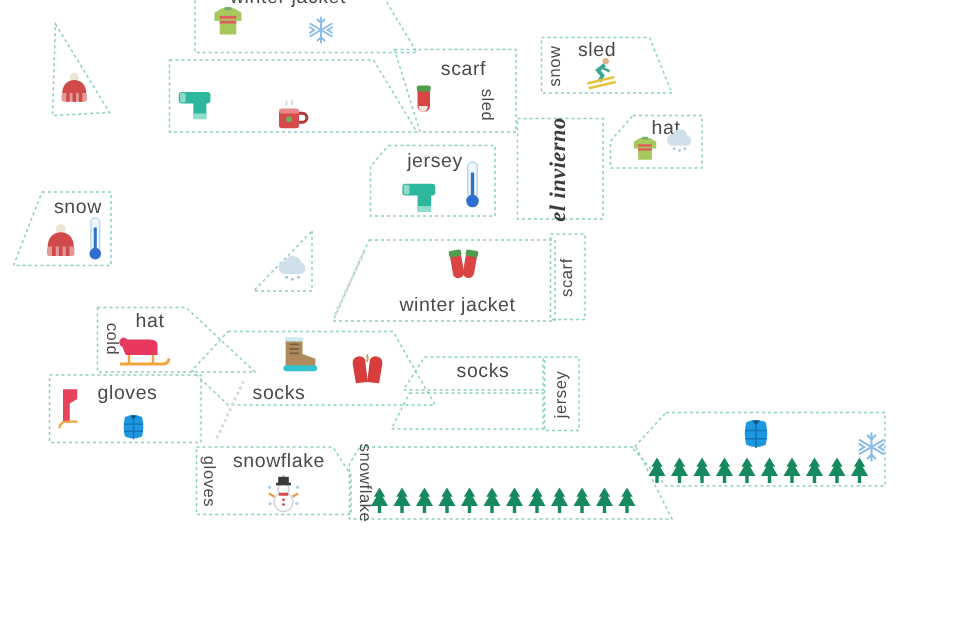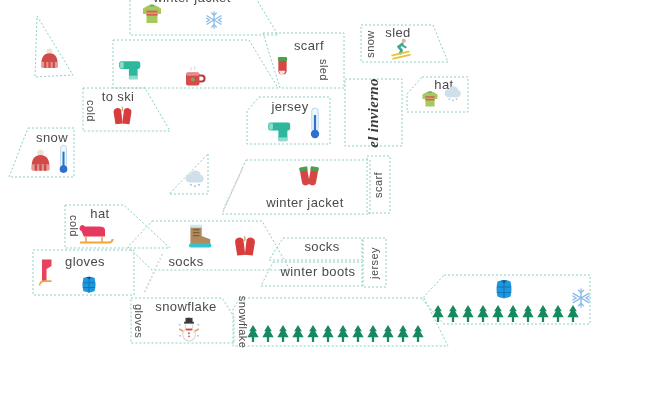--- a/index.html
+++ b/index.html
@@ -217,30 +217,20 @@
       </svg>
     <span class="lbl" style="left:20px;top:2px;width:36px">hat</span>
     <svg class="ic" style="left:14px;top:13px;width:20px;height:20px">
         <use href="#sym-sweater"></use>
       </svg>
     <svg class="ic" style="left:36px;top:8px;width:22px;height:18px">
         <use href="#sym-cloud"></use>
       </svg>
   </div>
 
-  <div class="card" style="left:82px;top:87px;width:90px;height:46px">
-    <svg class="outline" width="90" height="46">
-        <polygon points="1,1 63,1 88,44 1,44"></polygon>
-      </svg>
-    <span class="vlbl rot90" style="left:9px;top:24px">cold</span>
-    <span class="lbl" style="left:14px;top:3px;width:44px">to ski</span>
-    <svg class="ic" style="left:27px;top:16px;width:27px;height:27px">
-        <use href="#sym-mittens"></use>
-      </svg>
-  </div>
 
   <div class="card" style="left:246px;top:96px;width:86px;height:50px">
     <svg class="outline" width="86" height="50">
         <polygon points="13,1 84,1 84,48 1,48 1,15"></polygon>
       </svg>
     <span class="lbl" style="left:20px;top:4px;width:48px">jersey</span>
     <svg class="ic" style="left:20px;top:22px;width:27px;height:27px">
         <use href="#sym-scarf"></use>
       </svg>
     <svg class="ic" style="left:63px;top:11px;width:12px;height:32px">
@@ -316,21 +306,20 @@
     <svg class="outline" width="96" height="25">
         <polygon points="15,1 94,1 94,23 1,23"></polygon>
       </svg>
     <span class="lbl" style="left:24px;top:3px;width:60px">socks</span>
   </div>
 
   <div class="card" style="left:260px;top:261px;width:104px;height:27px">
     <svg class="outline" width="104" height="27">
         <polygon points="13,1 102,1 102,25 1,25"></polygon>
       </svg>
-    <span class="lbl" style="left:20px;top:4px;width:76px">winter boots</span>
   </div>
 
   <div class="card" style="left:362px;top:237px;width:26px;height:52px">
     <svg class="outline" width="26" height="52">
         <polygon points="1,1 24,1 24,50 1,50"></polygon>
       </svg>
     <span class="vlbl rotm90" style="left:12px;top:26px">jersey</span>
   </div>
 
   <div class="card" style="left:32px;top:249px;width:104px;height:48px">

